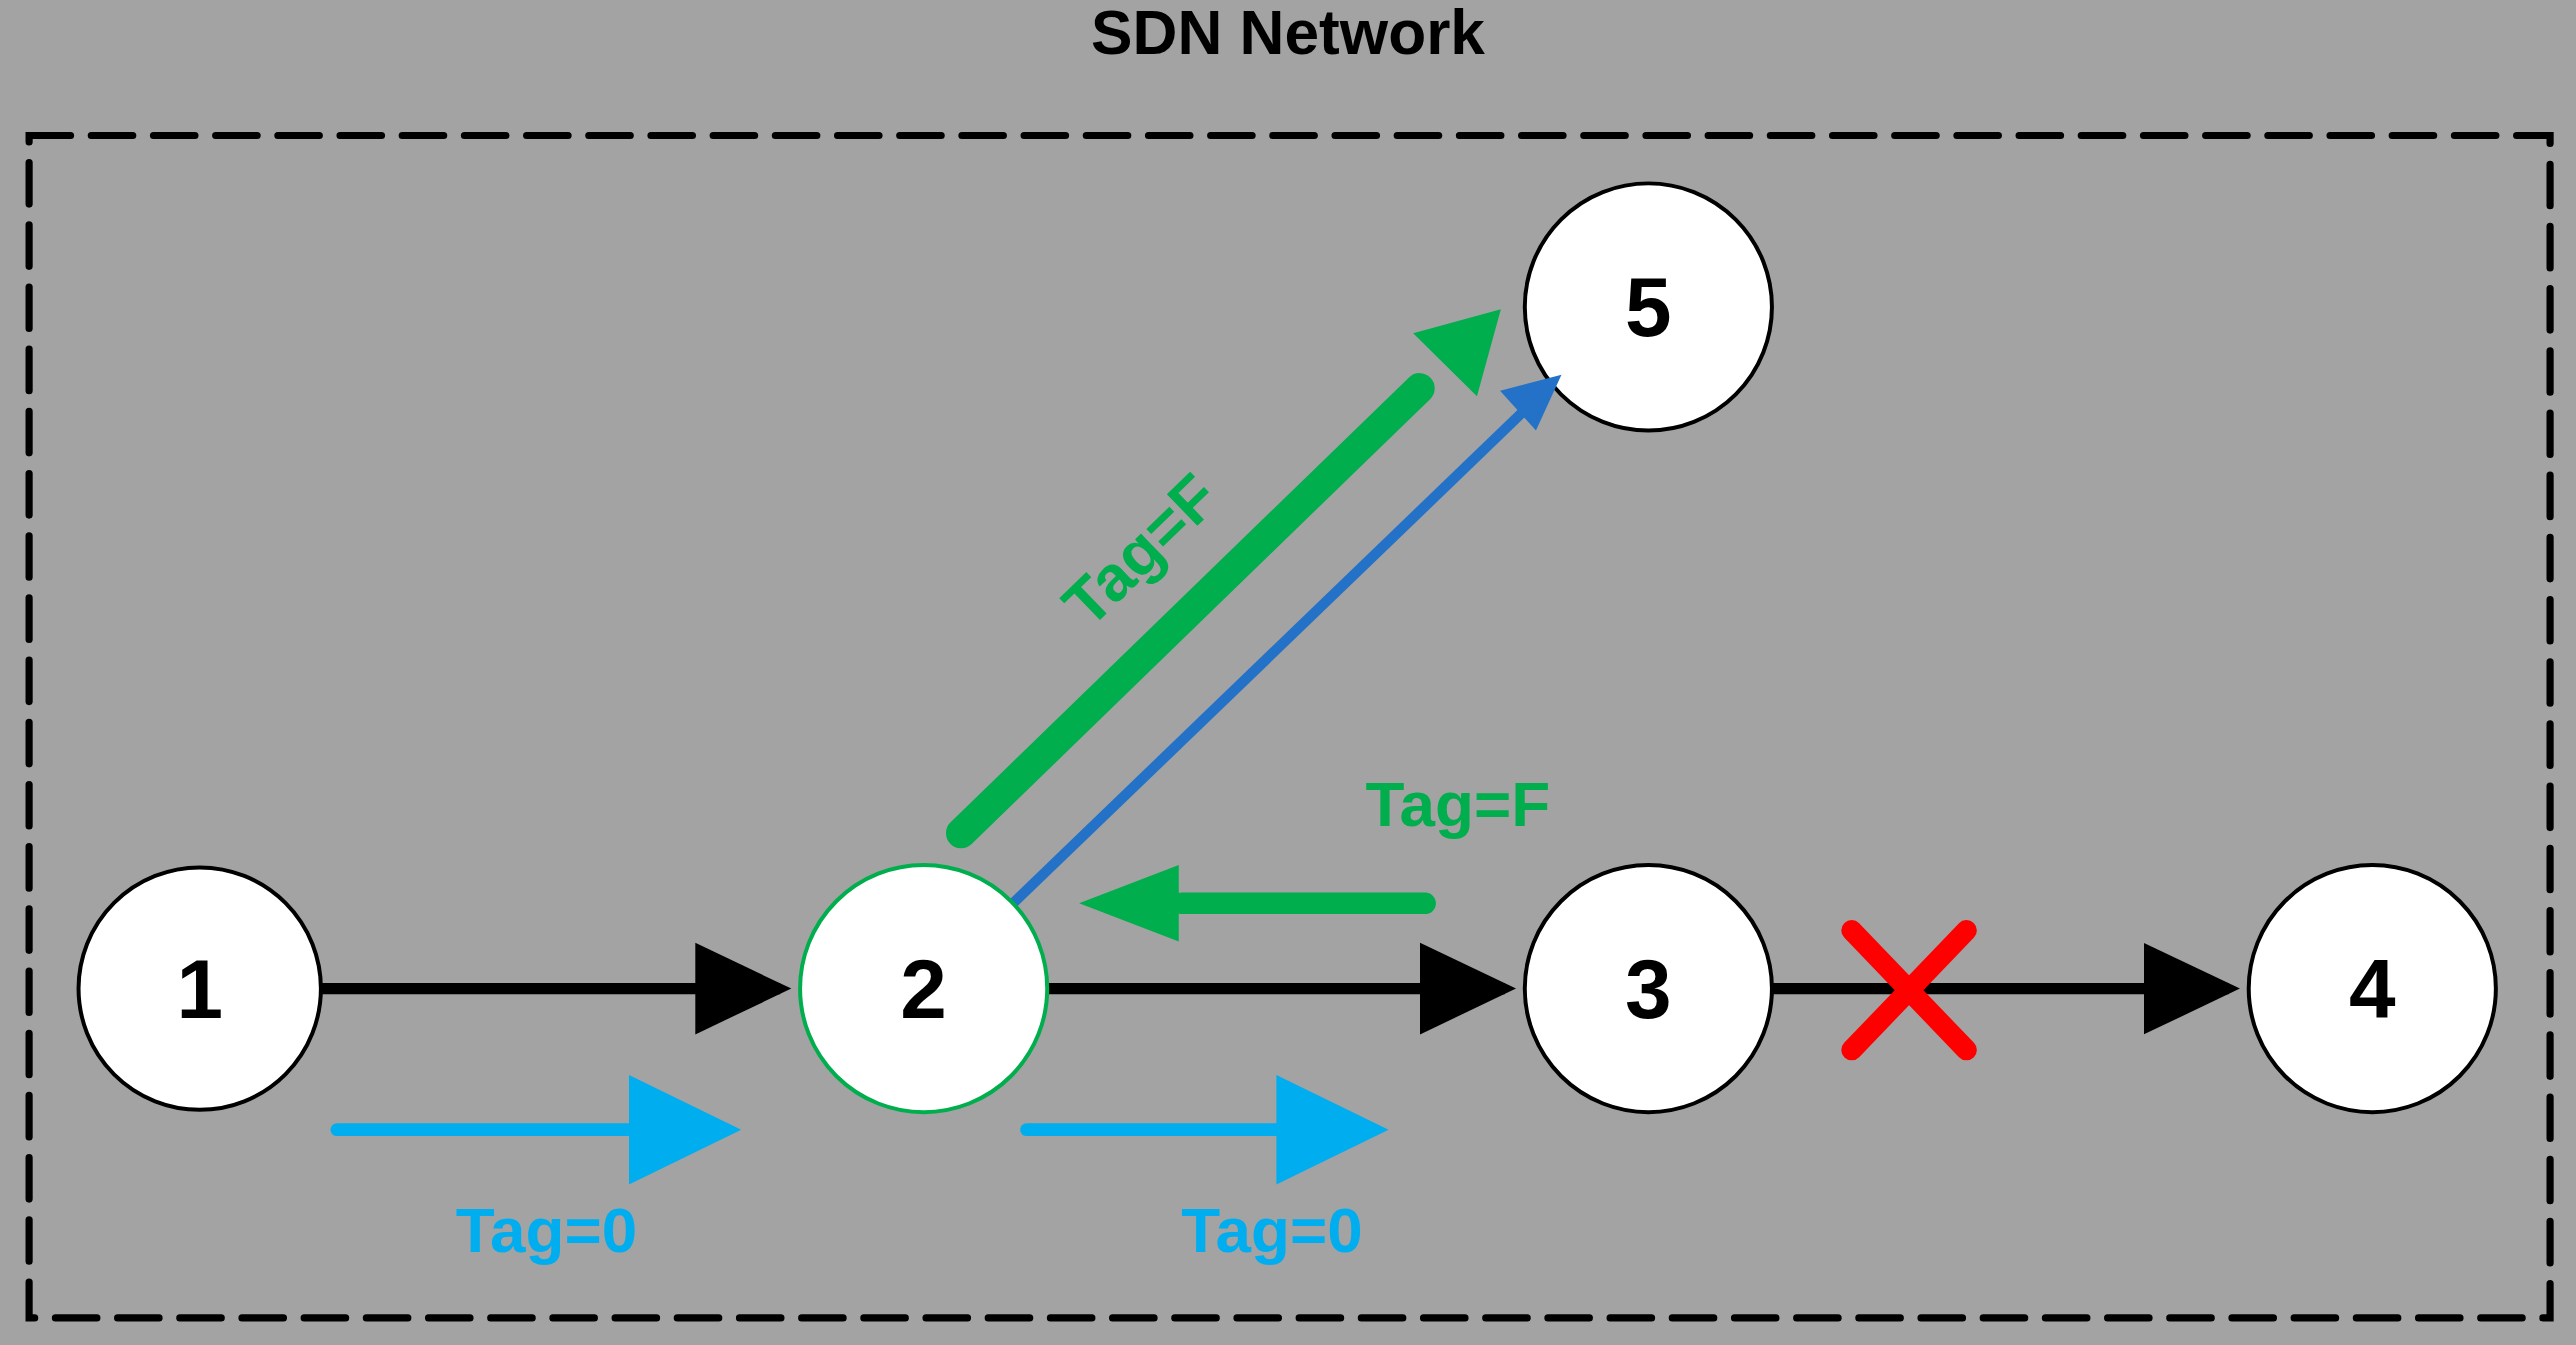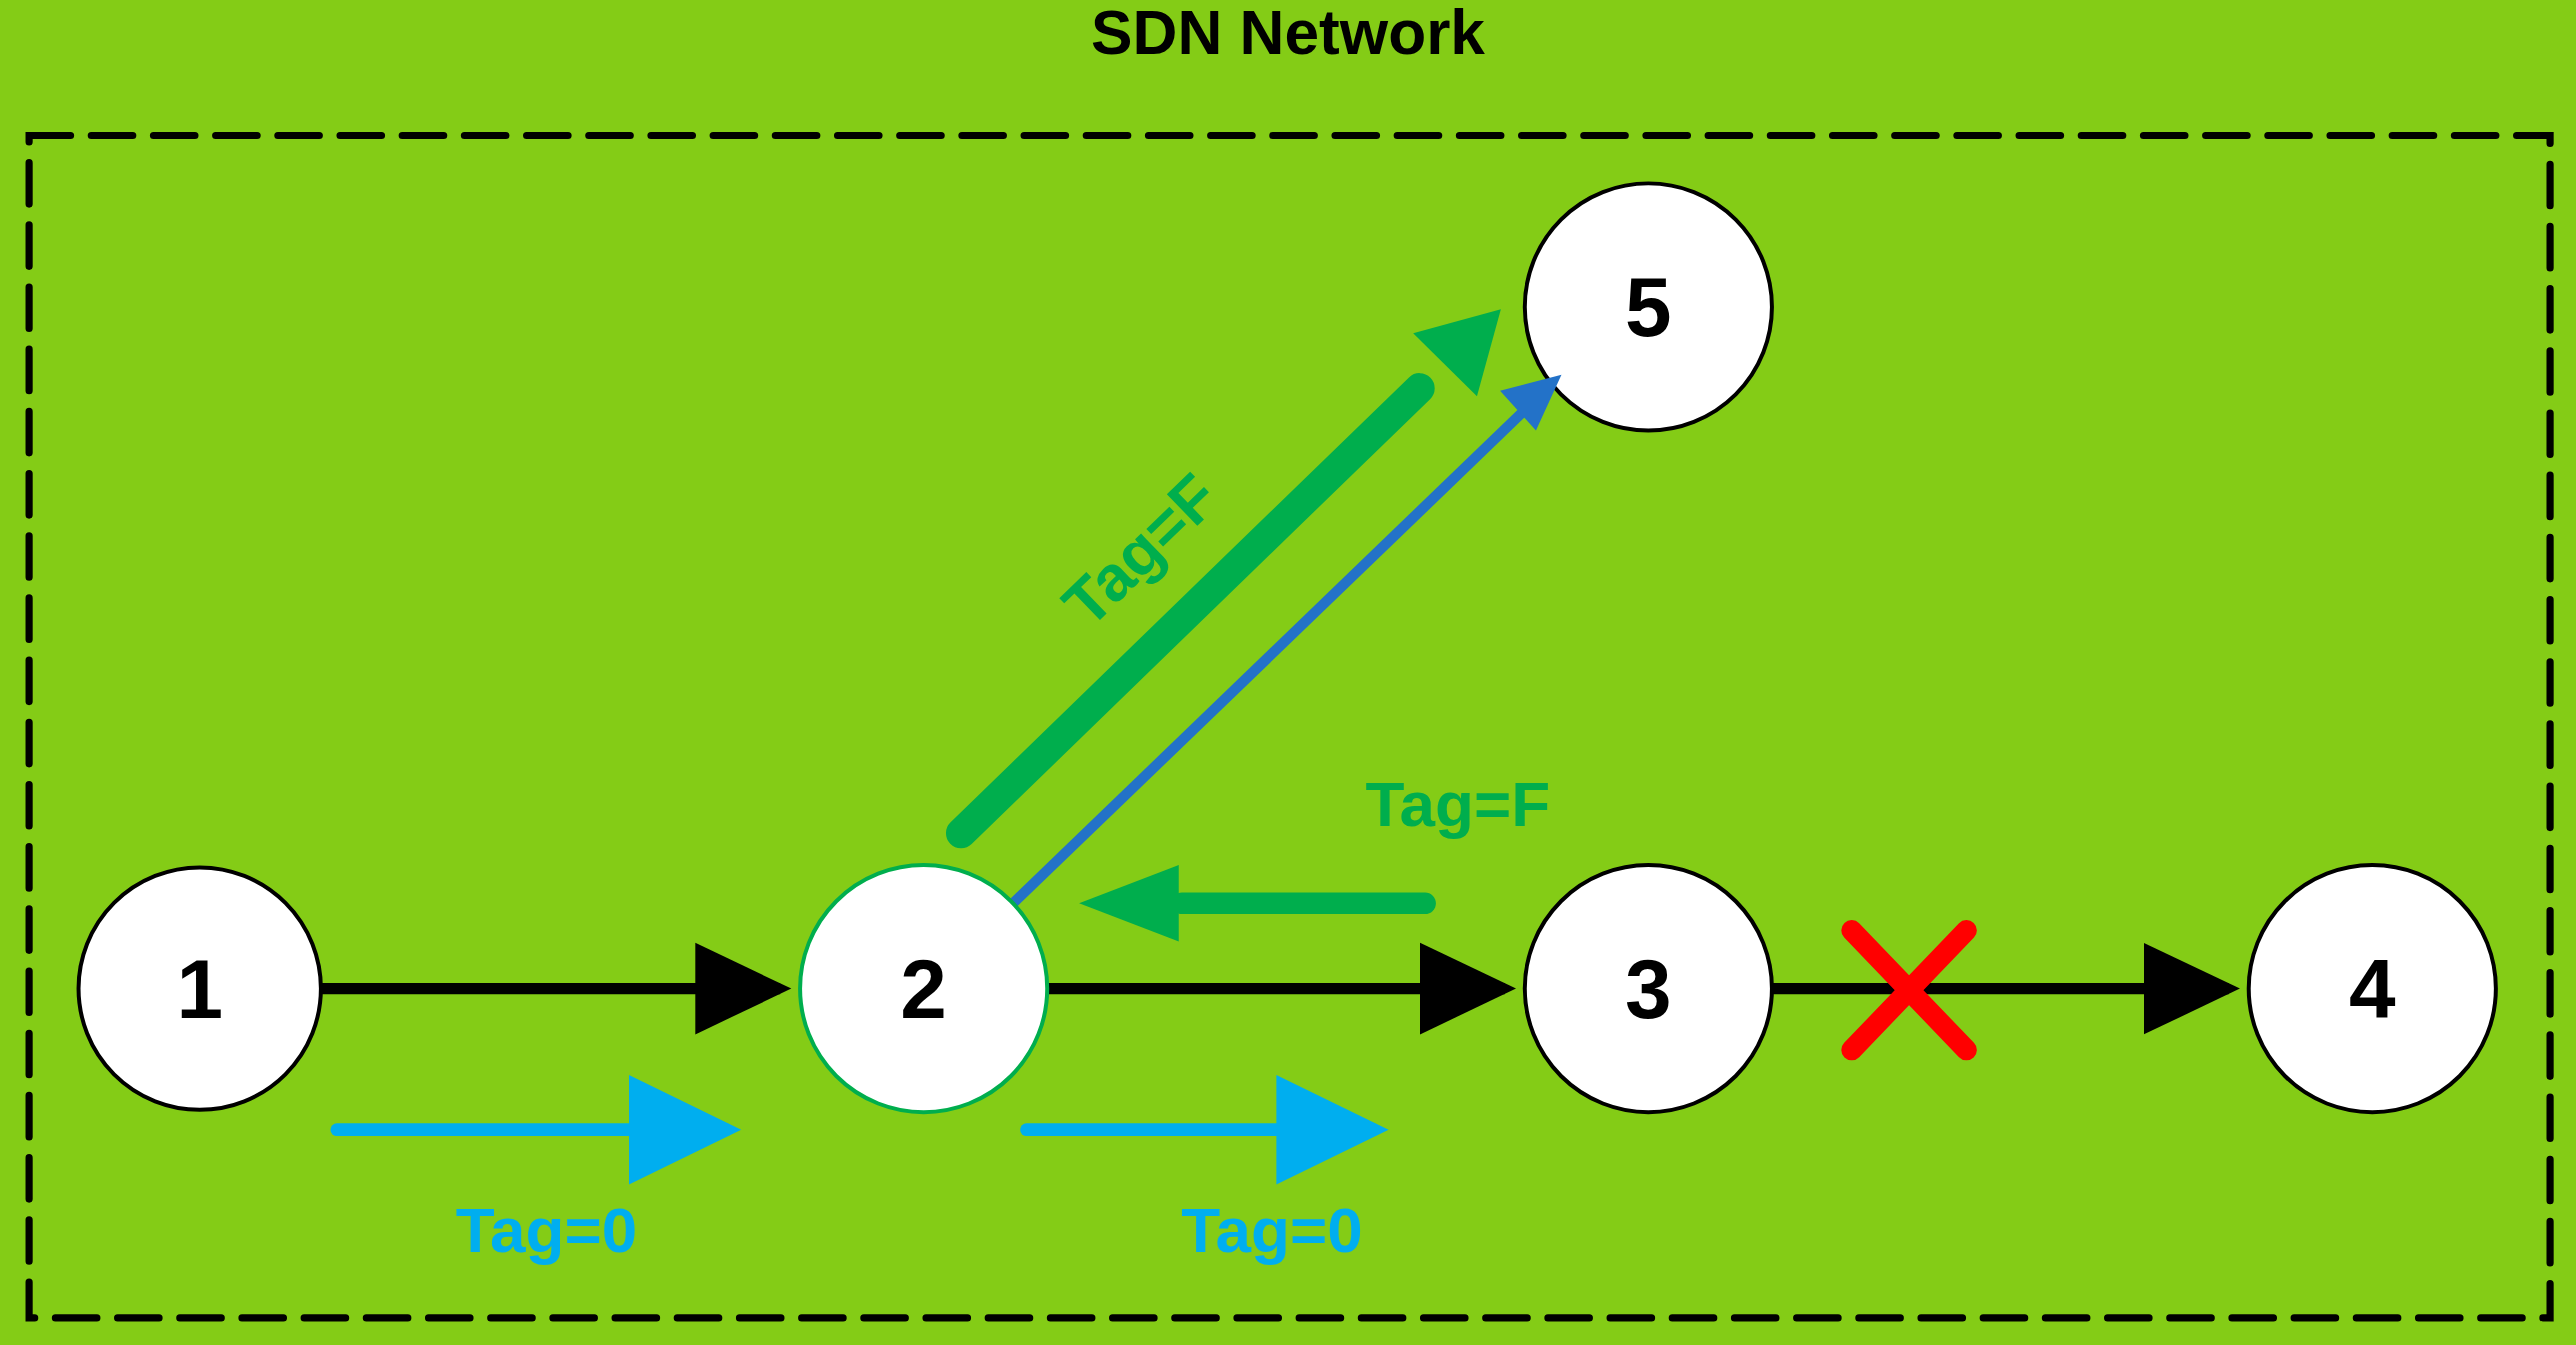--- a/index.html
+++ b/index.html
@@ -7,21 +7,21 @@
     padding: 0;
     background: #ffffff;
   }
   body {
     font-family: "Liberation Sans", sans-serif;
   }
   #stage {
     position: relative;
     width: 2576px;
     height: 1345px;
-    background: #84cc16;
+    background: #a3a3a3;
     overflow: hidden;
   }
   #diagram {
     position: absolute;
     left: 0;
     top: 0;
     width: 2576px;
     height: 1345px;
   }
   .ttl {

